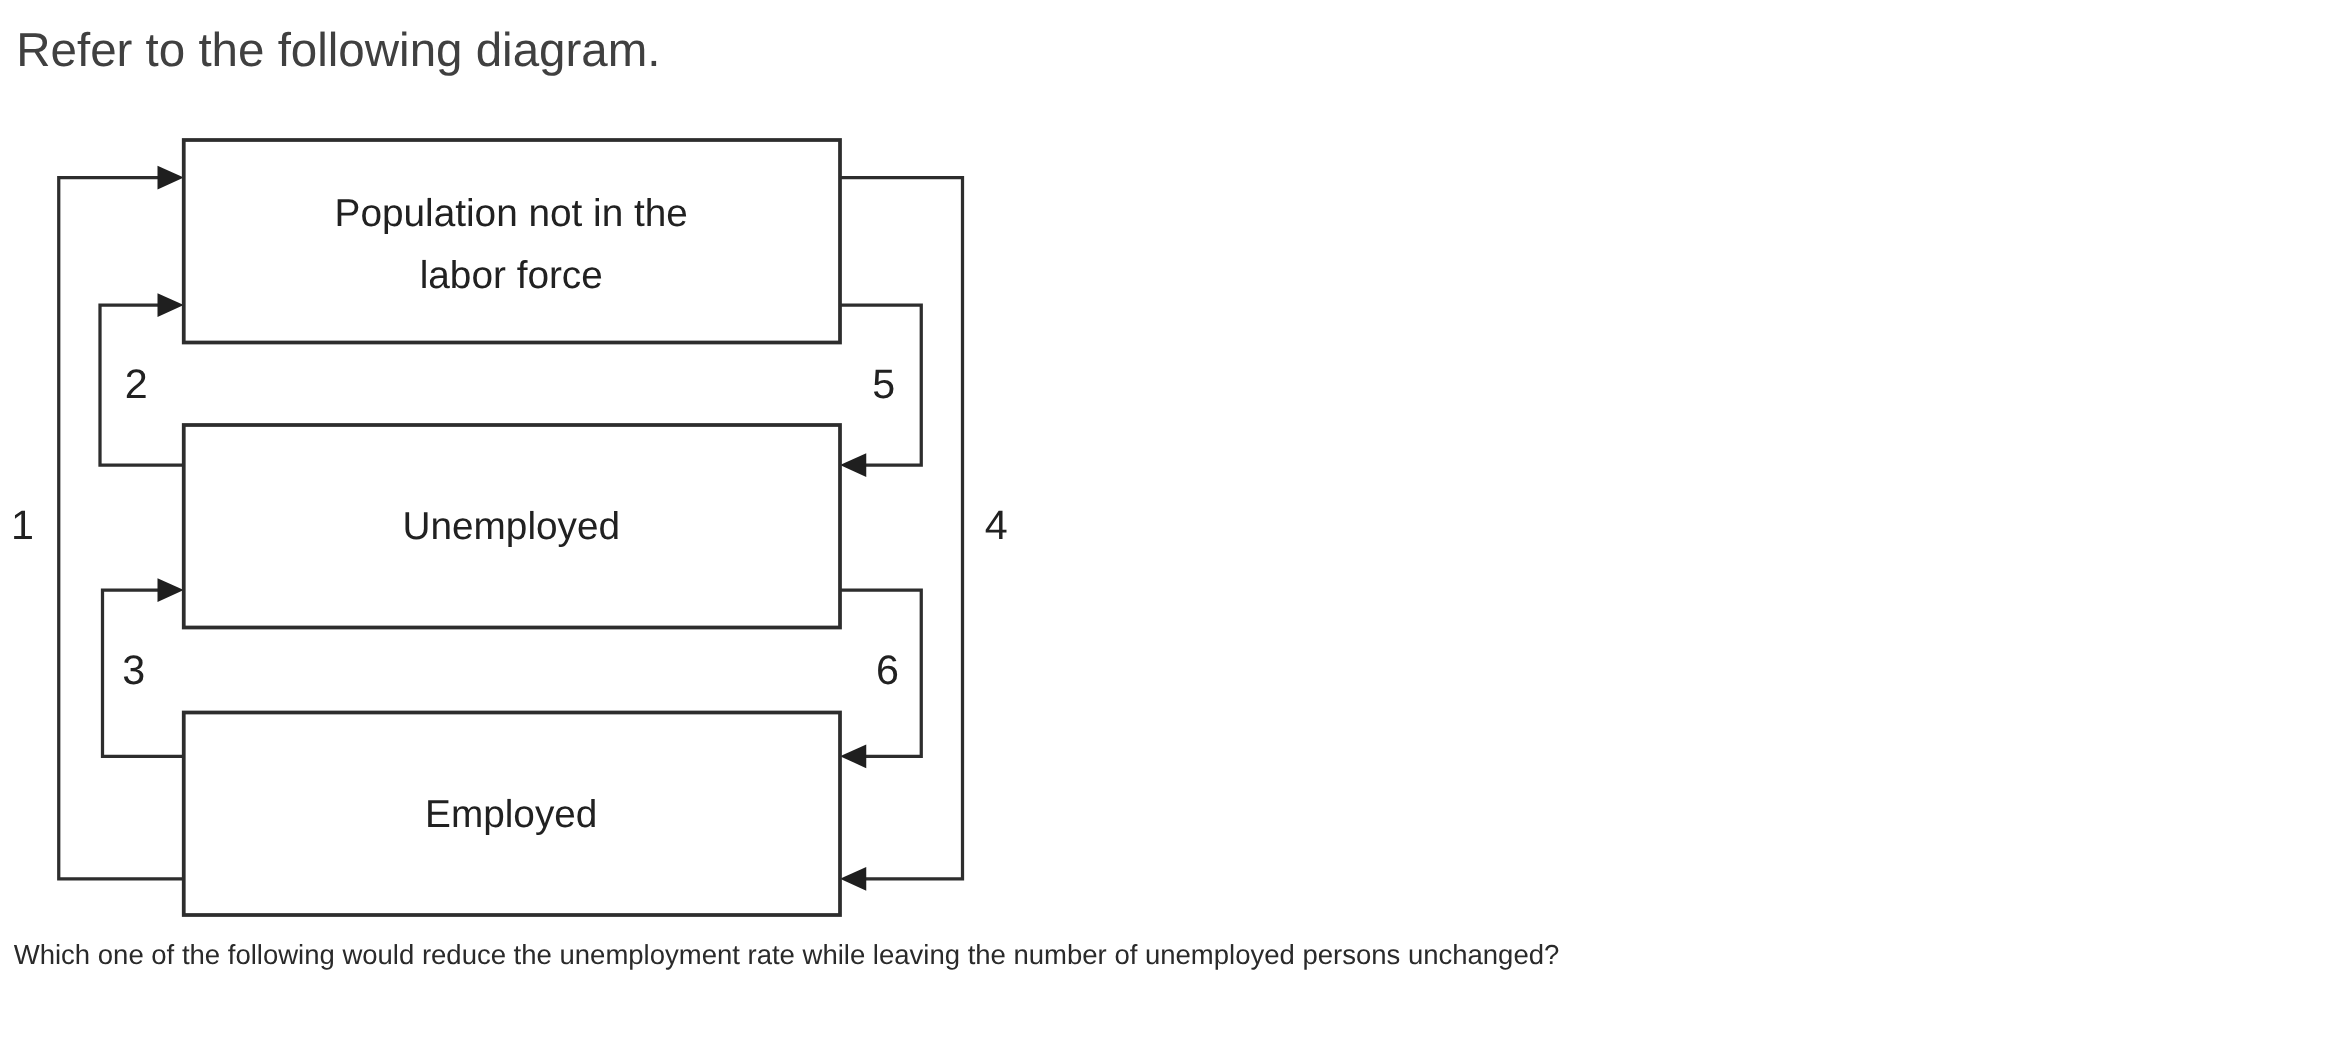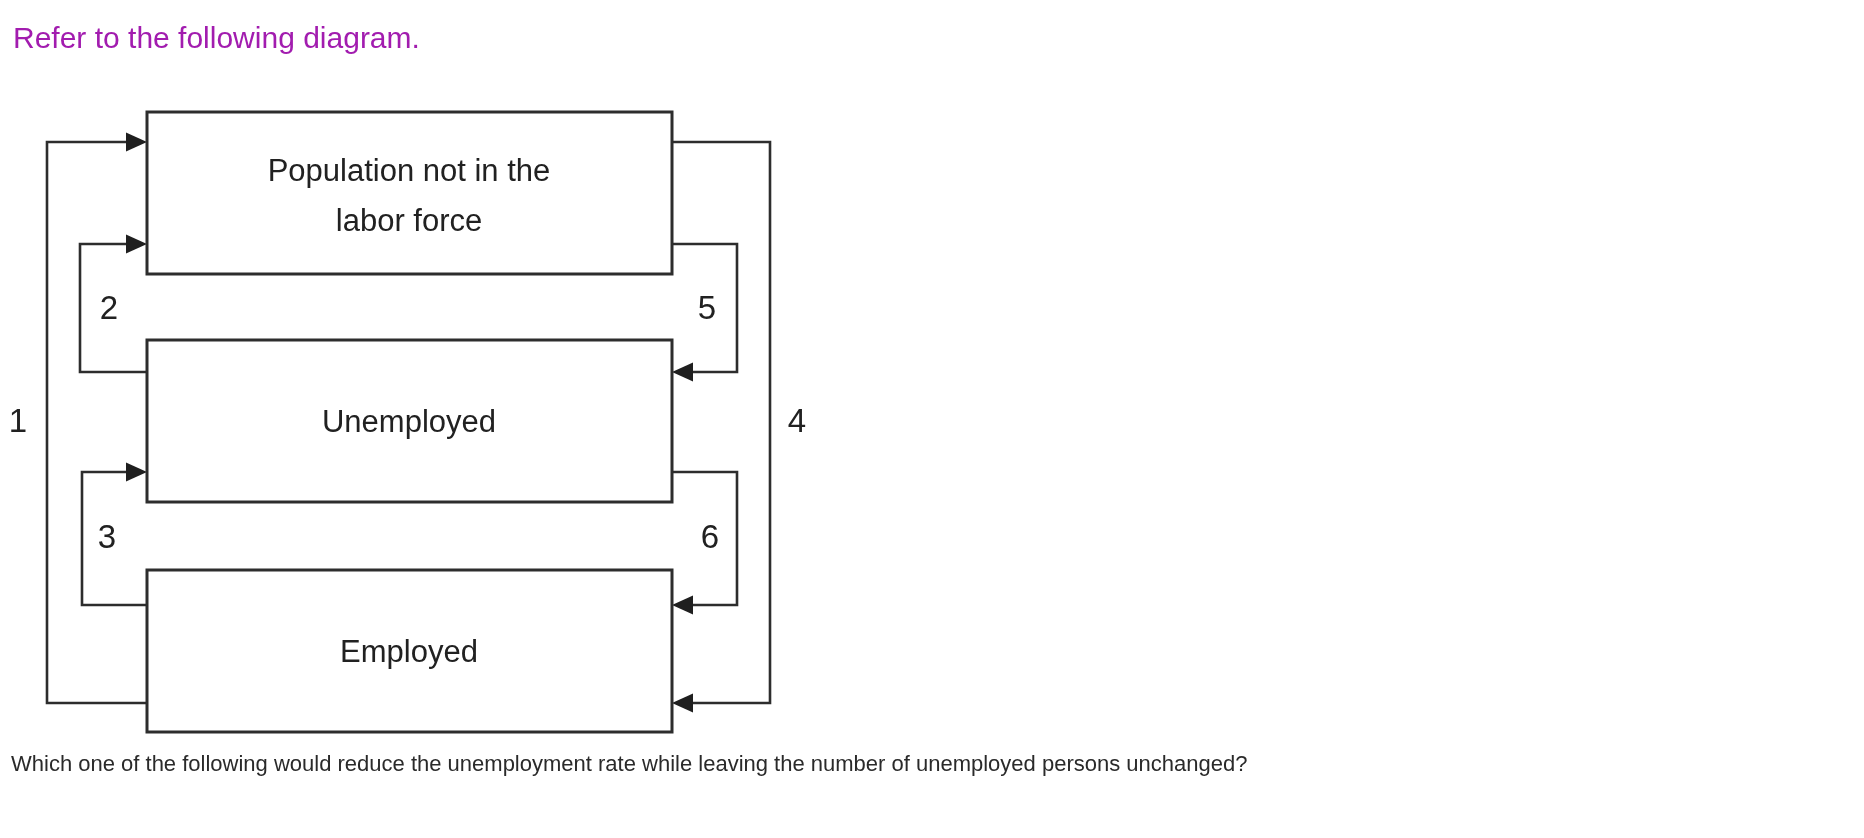--- a/index.html
+++ b/index.html
@@ -12,23 +12,23 @@
     width: 1864px;
     height: 838px;
     overflow: hidden;
     font-family: "Liberation Sans", sans-serif;
     color: #222222;
   }
   .intro {
     position: absolute;
     left: 13px;
     top: 21px;
-    font-size: 30px;
+    font-size: 38px;
     line-height: 1.1;
-    color: #a21caf;
+    color: #404040;
     white-space: nowrap;
     text-align: right;
   }
   .question {
     position: absolute;
     left: 11px;
     top: 752px;
     font-size: 22px;
     line-height: 1.1;
     color: #2a2a2a;

